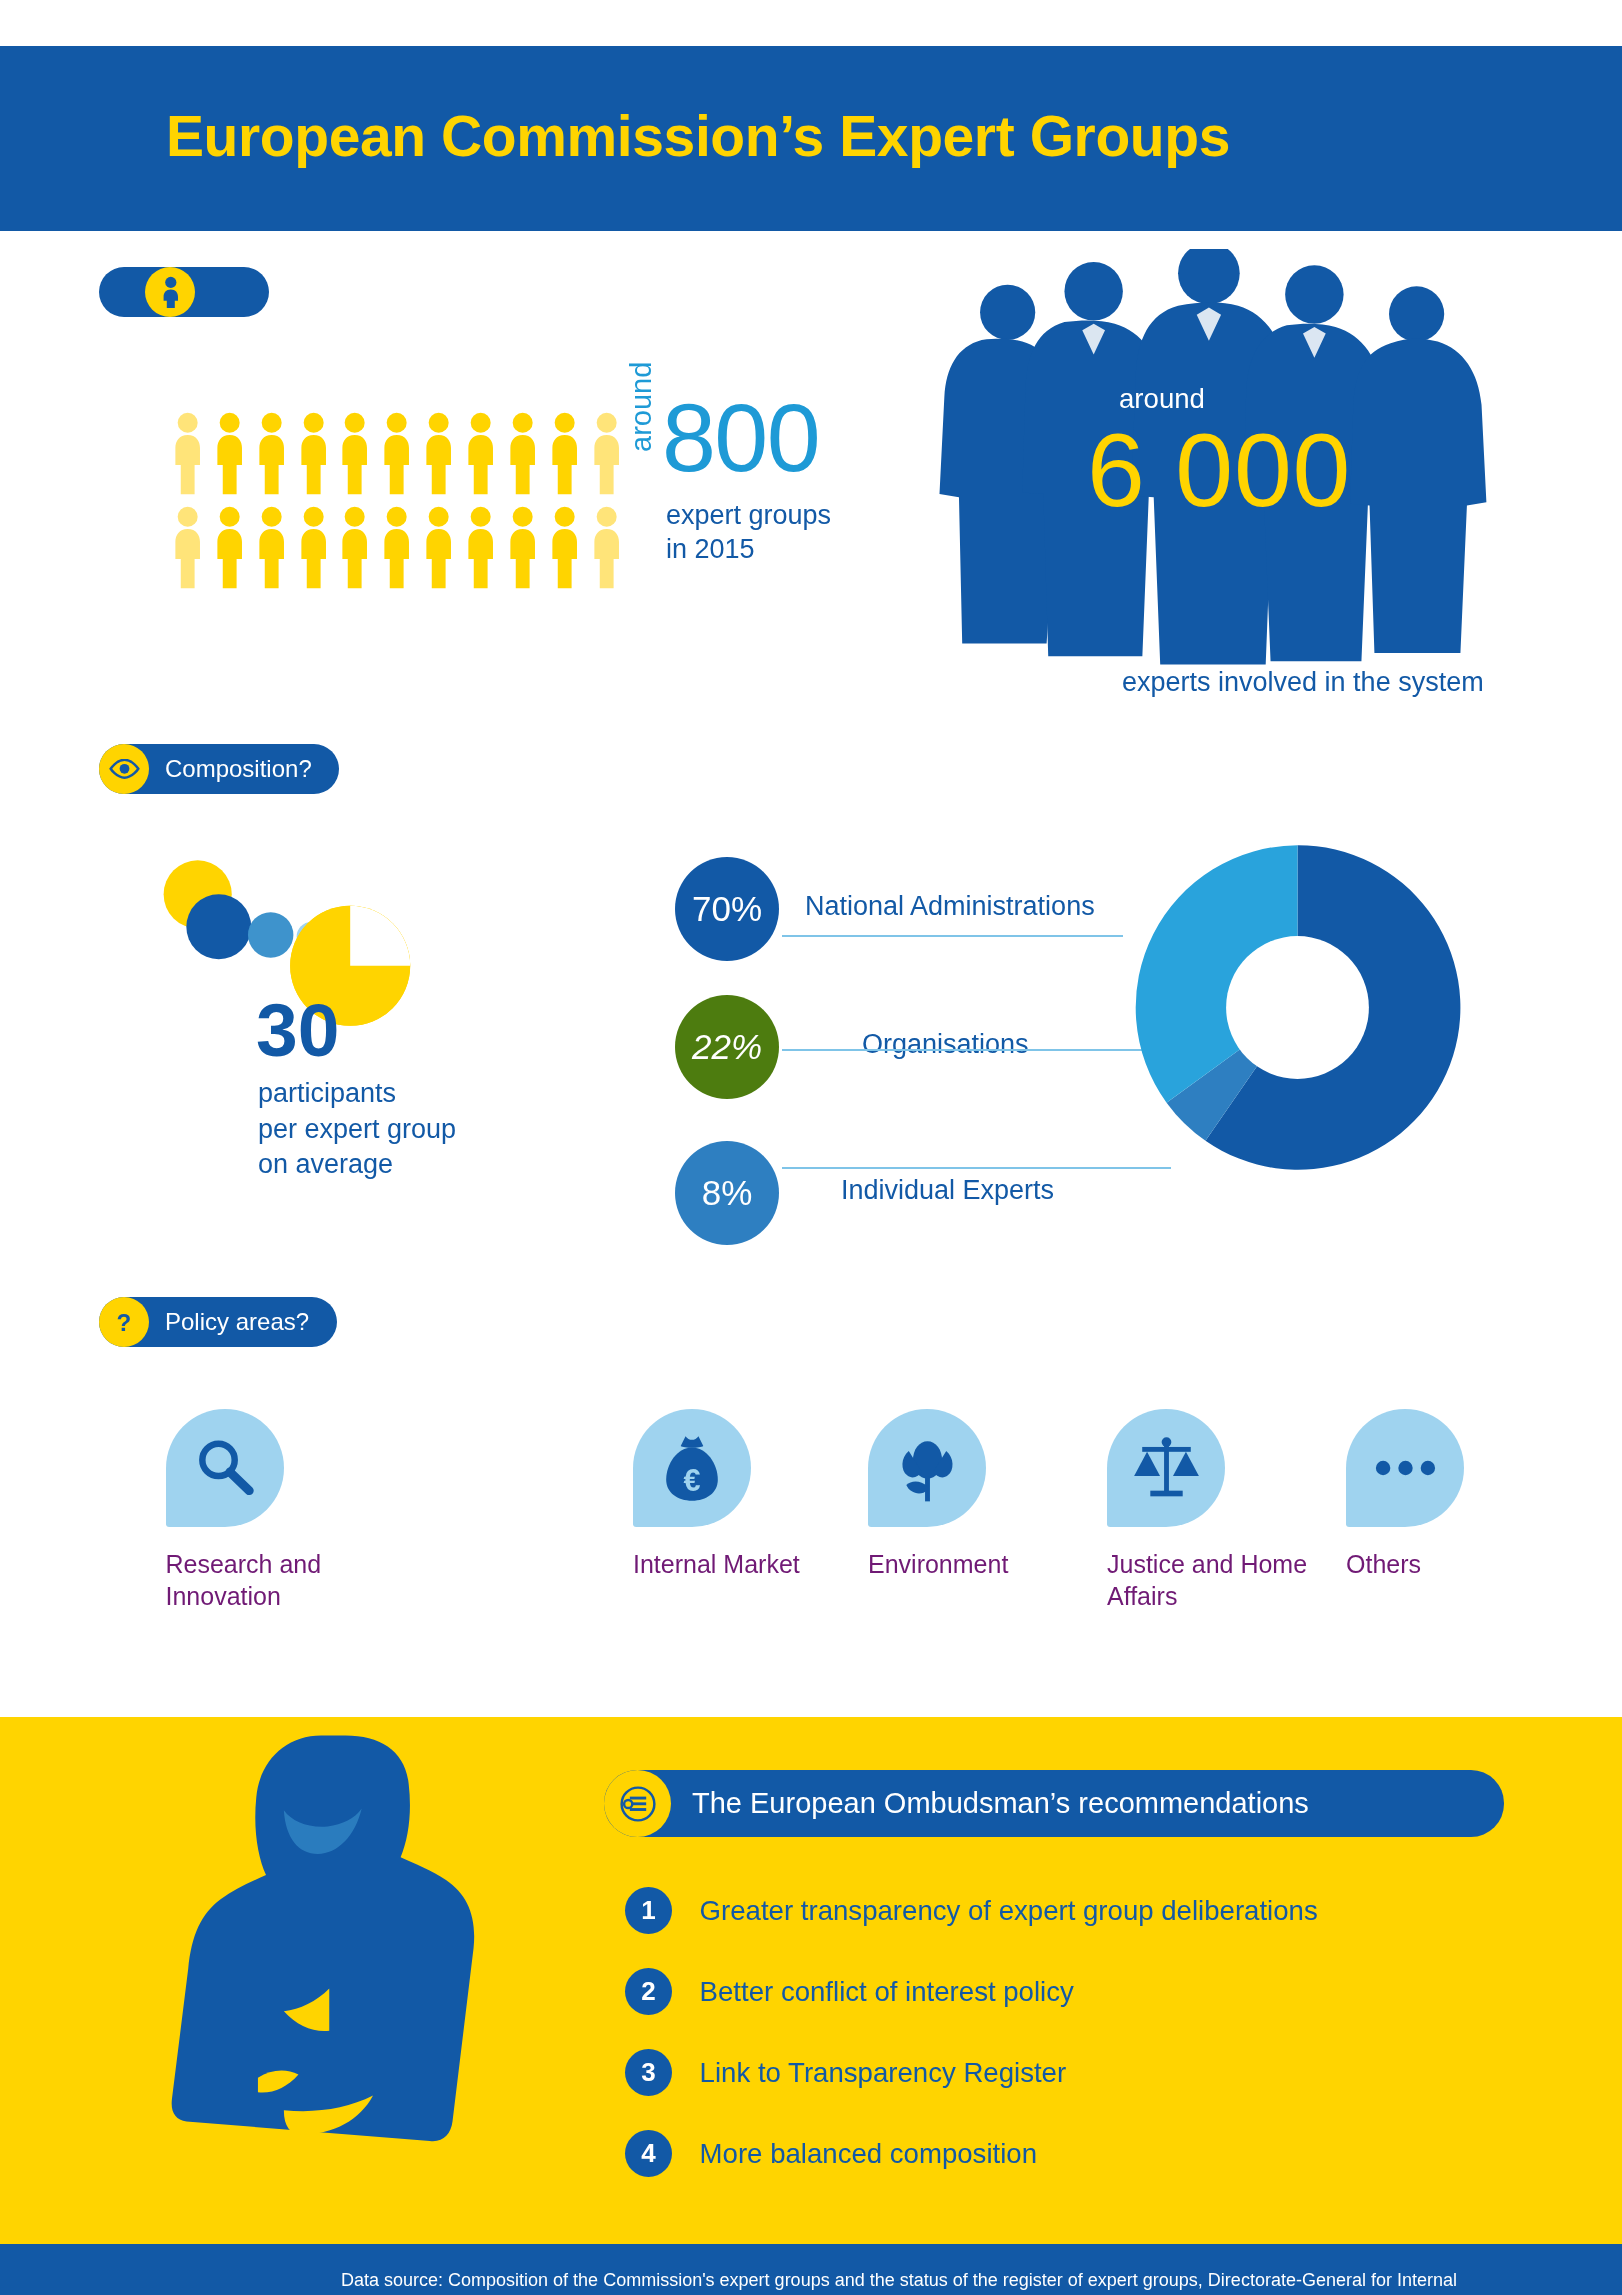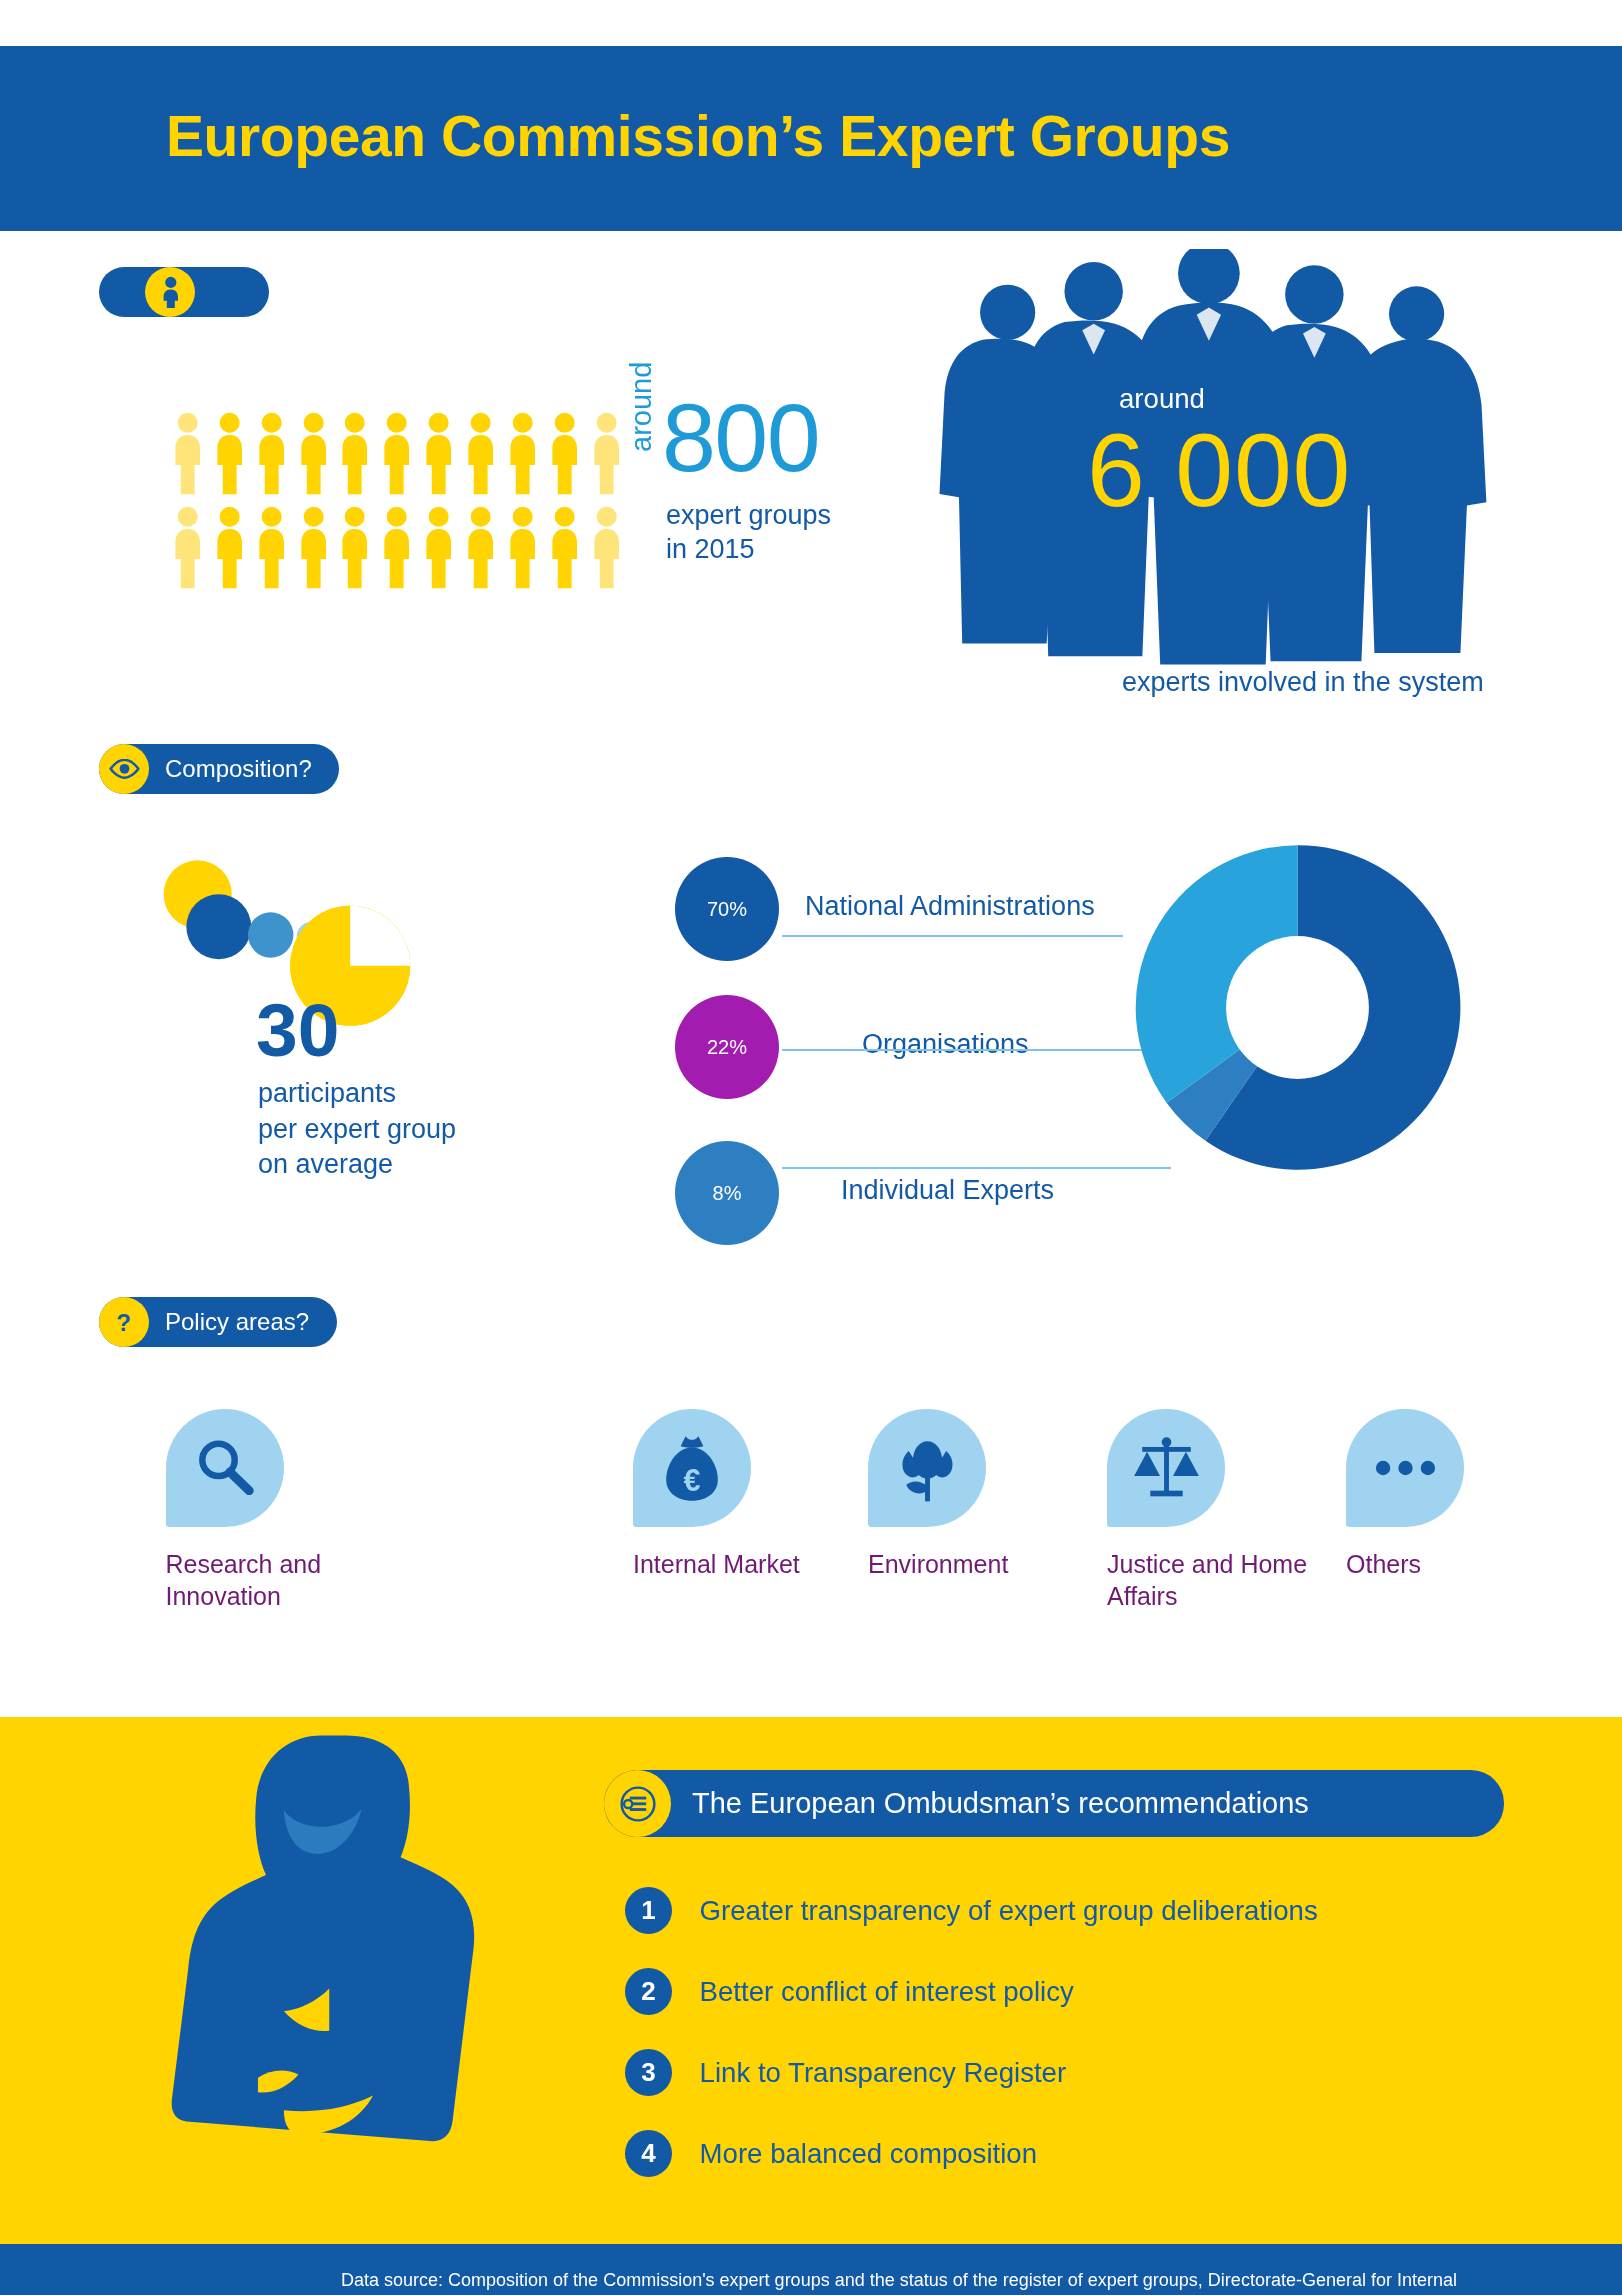--- a/index.html
+++ b/index.html
@@ -117,21 +117,21 @@
   .donut-wrap {
     position: absolute; left: 1119px; top: 783px;
     width: 365px; height: 365px;
   }
 
   .legend-item { position: absolute; }
   .legend-circle {
     position: absolute; left: 0; top: 0;
     width: 104px; height: 104px; border-radius: 50%;
     display: flex; align-items: center; justify-content: center;
-    color: #ffffff; font-size: 20px;
+    color: #ffffff; font-size: 35px;
   }
   .legend-text {
     position: absolute; top: 34px;
     font-size: 27px; color: #1259a6; white-space: nowrap;
   }
   .legend-line {
     position: absolute;
     height: 1.6px; background: #7fc4e8;
   }
 
@@ -383,21 +383,21 @@
     <div>on average</div>
   </div>
 
   <div class="legend-item" style="left:675px; top:811px;">
     <div class="legend-circle" style="background:#1259a6;">70%</div>
     <div class="legend-text" style="left:130px;">National Administrations</div>
     <div class="legend-line" style="left:107px; top:78px; width:341px;"></div>
   </div>
 
   <div class="legend-item" style="left:675px; top:949px;">
-    <div class="legend-circle" style="background:#a21caf;">22%</div>
+    <div class="legend-circle" style="background:#4d7c0f;font-style:italic;">22%</div>
     <div class="legend-text" style="left:187px;">Organisations</div>
     <div class="legend-line" style="left:107px; top:54px; width:373px;"></div>
   </div>
 
   <div class="legend-item" style="left:675px; top:1095px;">
     <div class="legend-circle" style="background:#2e7fc1;">8%</div>
     <div class="legend-text" style="left:166px;">Individual Experts</div>
     <div class="legend-line" style="left:107px; top:26px; width:389px;"></div>
   </div>
 

